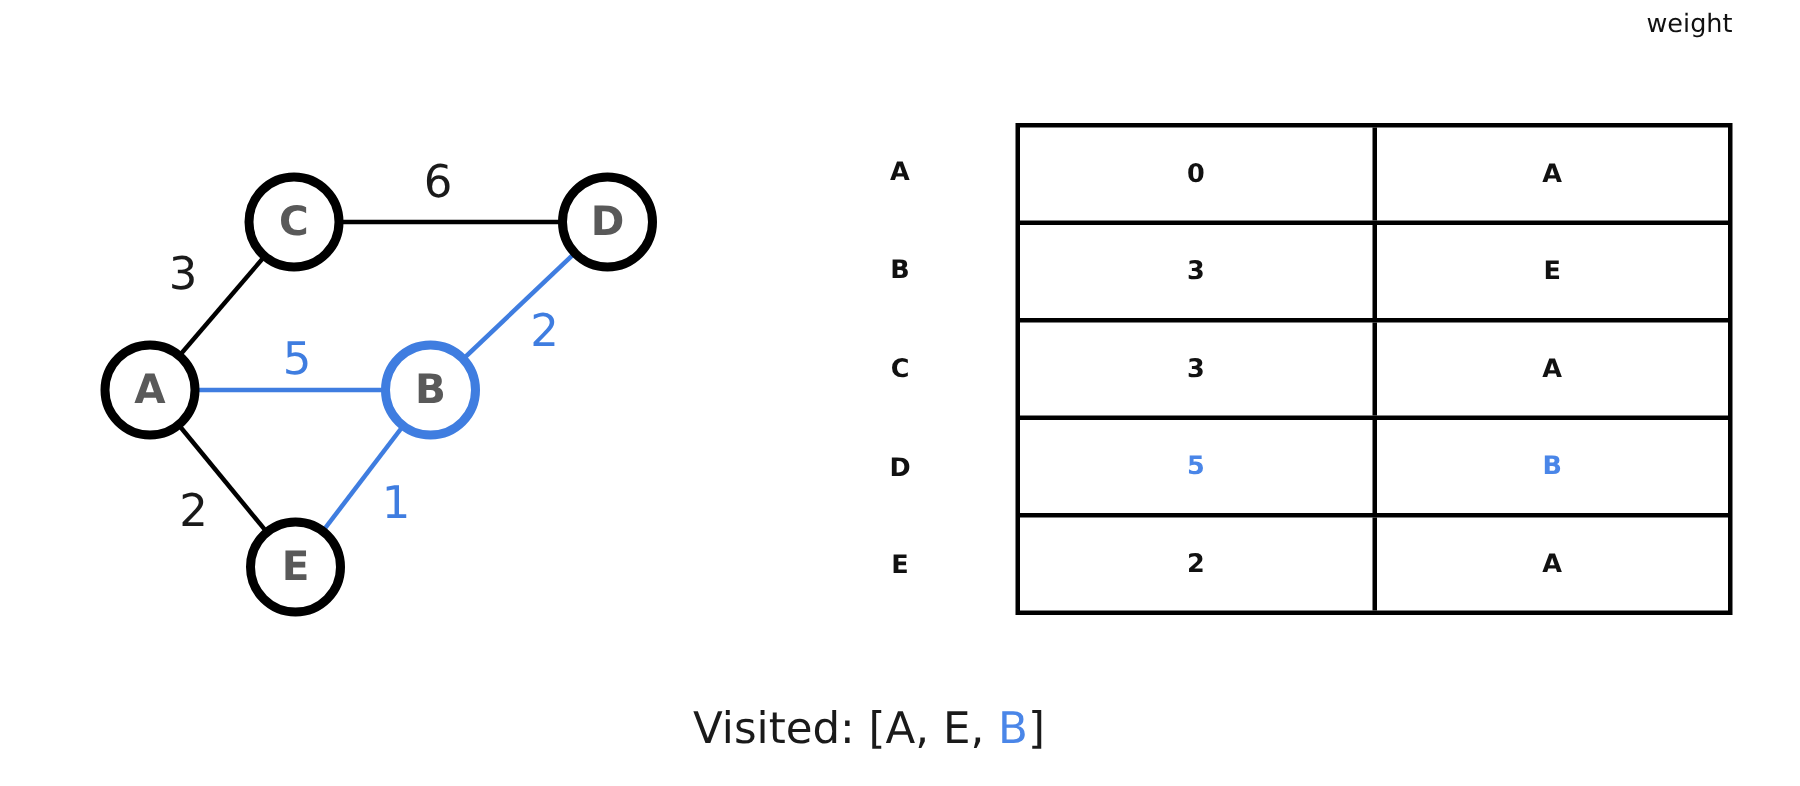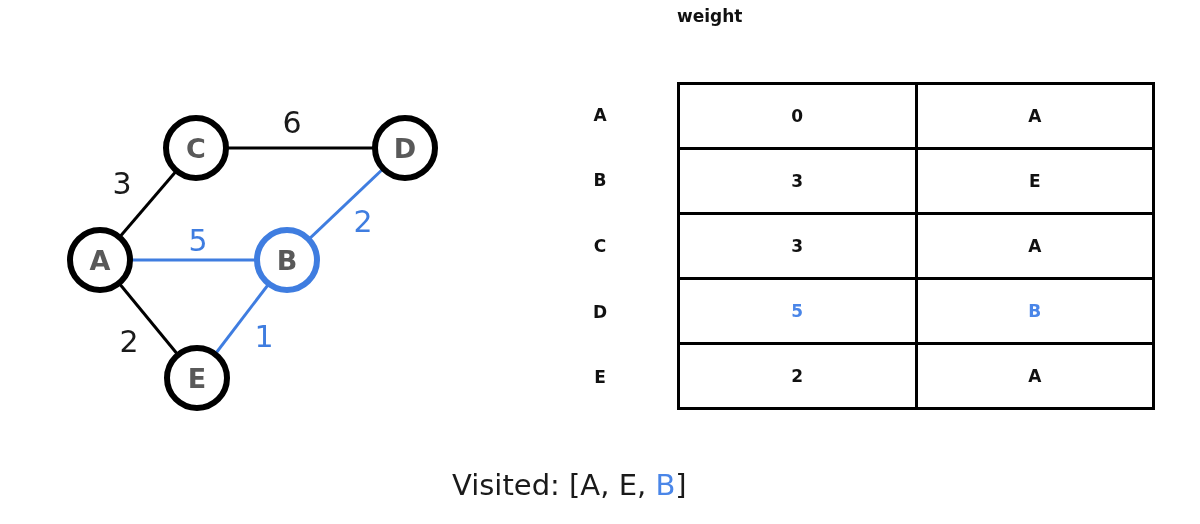--- a/index.html
+++ b/index.html
@@ -17,22 +17,22 @@
 
   
   .table-headers {
     position: absolute;
     left: 677px; top: 6px;
     width: 478px;
     display: flex;
   }
   .hcell {
     flex: 1;
-    text-align: left;
-    font-weight: bold;
+    text-align: right;
+    font-weight: normal;
     font-size: 17px;
     color: #111111;
   }
 
   
   .row-labels {
     position: absolute;
     left: 578px; top: 82px;
     width: 44px; height: 328px;
     display: flex;
@@ -69,21 +69,21 @@
     font-weight: bold;
     font-size: 17px;
     color: #111111;
   }
   .dcell.col-weight { border-right: 3px solid #000000; }
   .dcell.hl { color: var(--accent); }
 
   
   .visited {
     position: absolute;
-    left: 452px; top: 468px;
+    left: 462px; top: 468px;
     font-size: 29px;
     color: #1a1a1a;
     white-space: pre;
   }
   .visited .hl { color: var(--accent); }
 </style>
 </head>
 <body>
 
 <div class="canvas">

